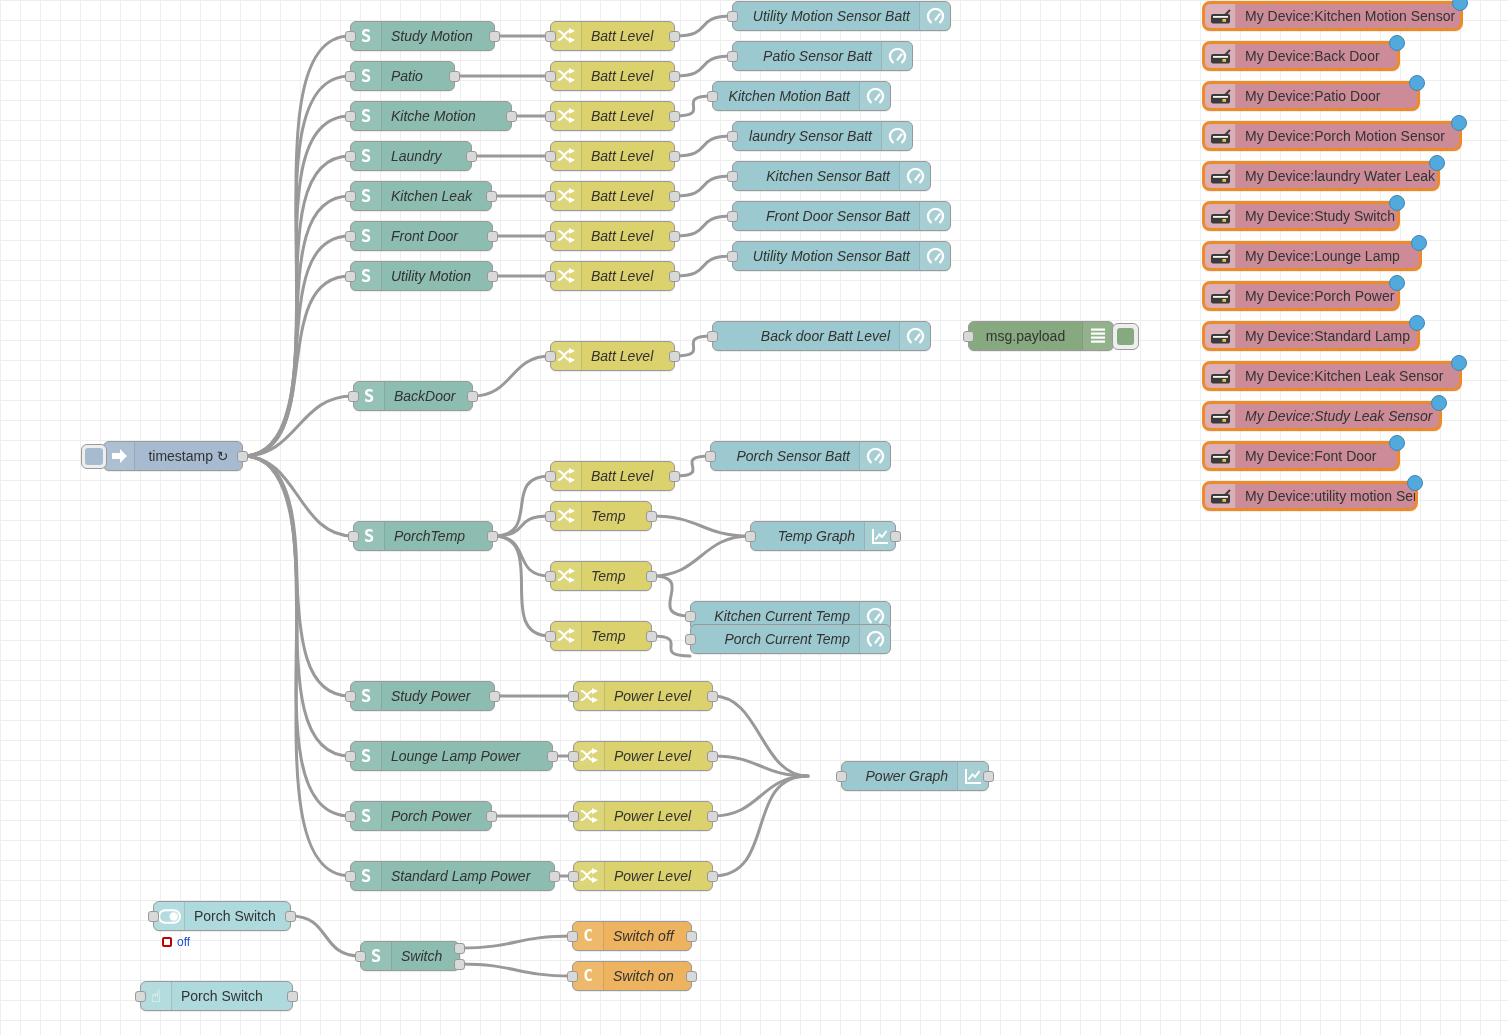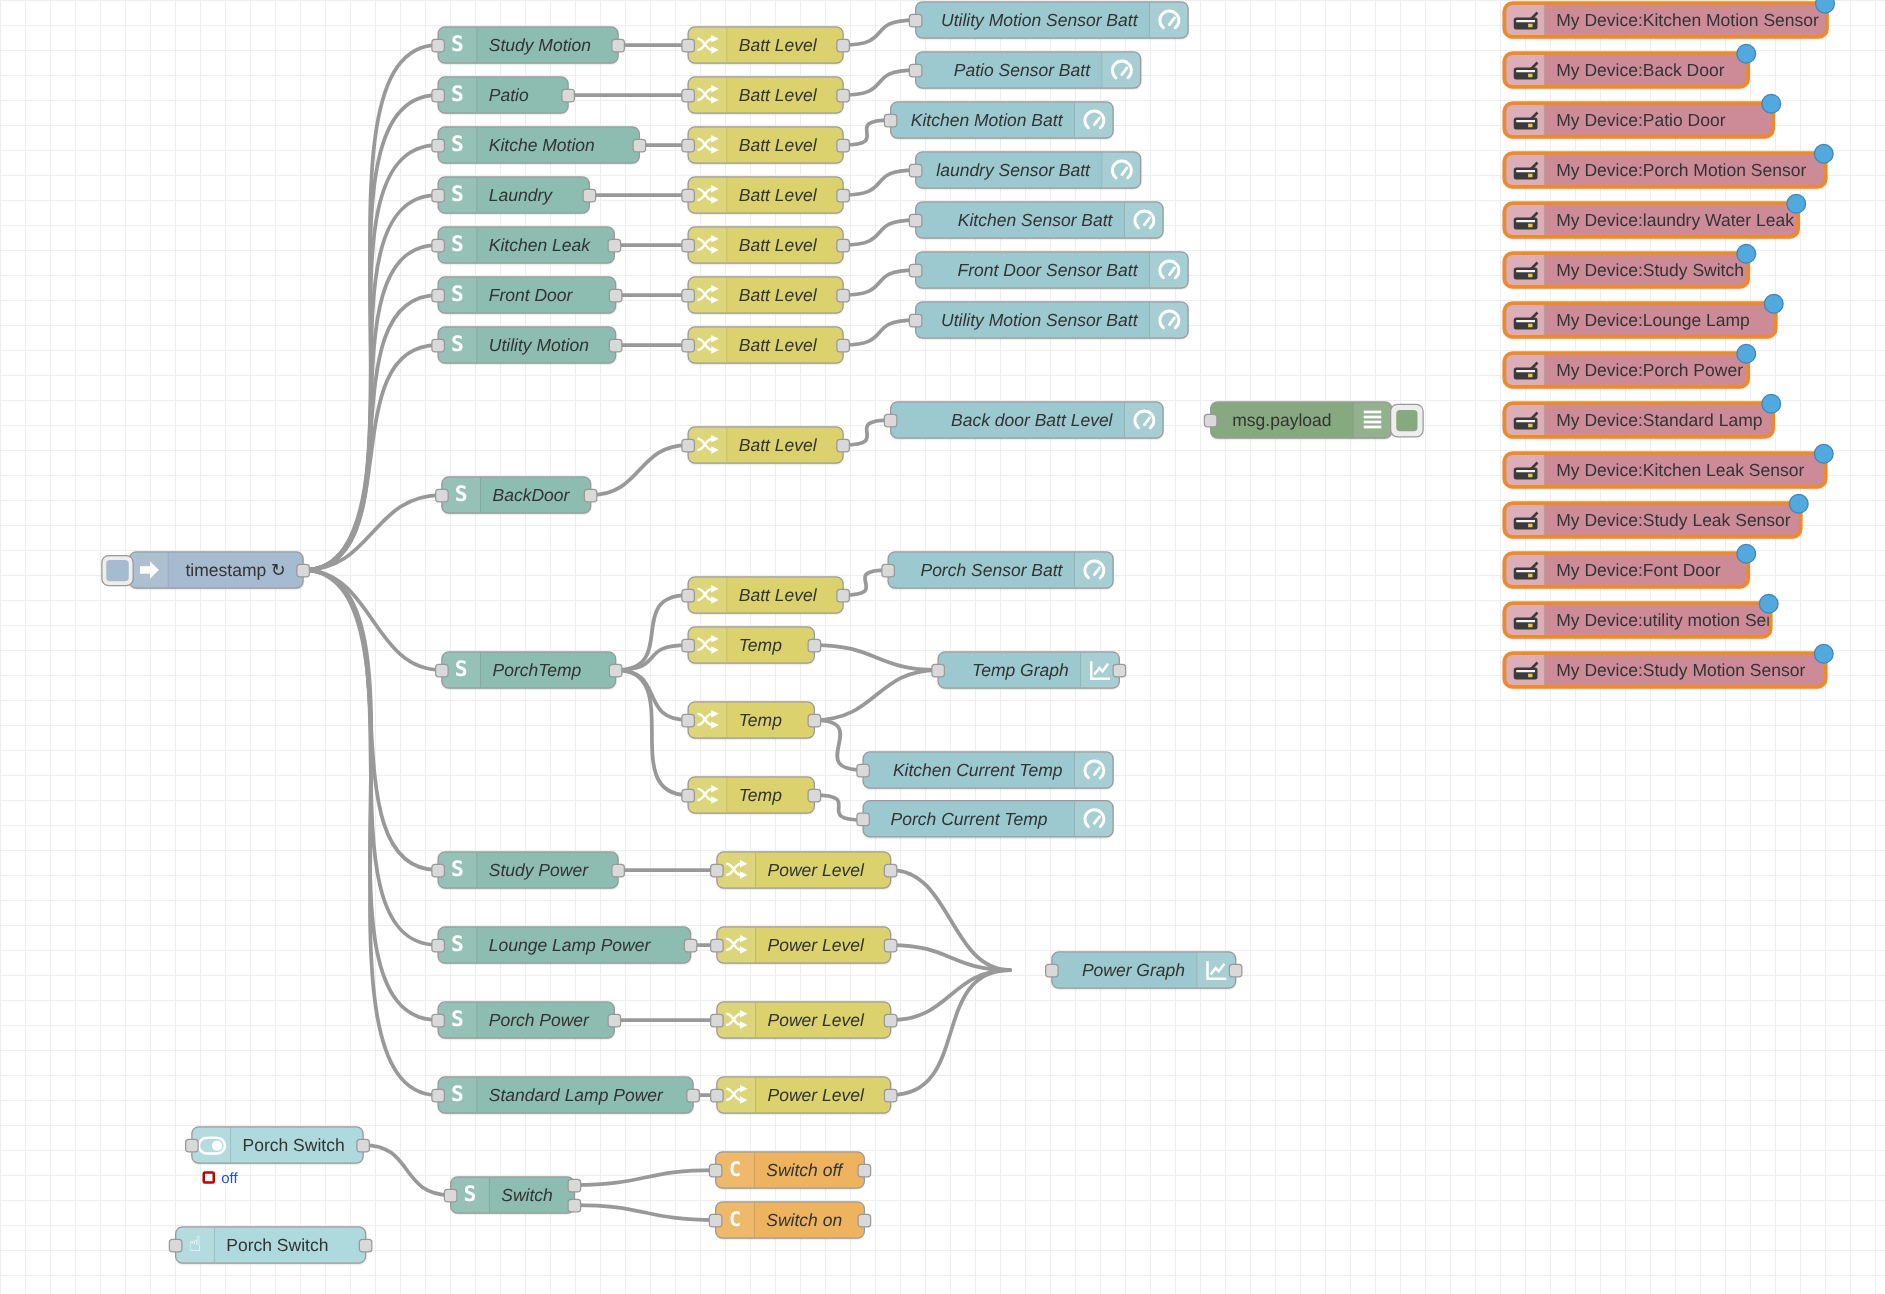--- a/index.html
+++ b/index.html
@@ -553,21 +553,21 @@
     <div class="node it right" style="left: 690px; top: 601px; width: 201px; background: rgb(156, 201, 207);">
       <div class="lbl">Kitchen Current Temp</div>
       <div class="iconbox right">
         <svg width="21" height="21" viewBox="0 0 20 20">
           <path d="M5.5 15.5 A7.2 7.2 0 1 1 14.5 15.5" fill="none" stroke="#fff" stroke-width="2.2" stroke-linecap="round"></path>
           <path d="M10 13 L13.8 8" stroke="#fff" stroke-width="2.2" stroke-linecap="round"></path>
         </svg>
       </div>
       <span class="port in"></span>
     </div>
-    <div class="node it right" style="left: 690px; top: 640px; width: 201px; background: rgb(156, 201, 207); gap: 12px;">
+    <div class="node it right" style="left: 690px; top: 624px; width: 201px; background: rgb(156, 201, 207);">
       <div class="lbl">Porch Current Temp</div>
       <div class="iconbox right">
         <svg width="21" height="21" viewBox="0 0 20 20">
           <path d="M5.5 15.5 A7.2 7.2 0 1 1 14.5 15.5" fill="none" stroke="#fff" stroke-width="2.2" stroke-linecap="round"></path>
           <path d="M10 13 L13.8 8" stroke="#fff" stroke-width="2.2" stroke-linecap="round"></path>
         </svg>
       </div>
       <span class="port in"></span>
     </div>
     <div class="node it right" style="left: 750px; top: 521px; width: 146px; background: rgb(156, 201, 207);">
@@ -759,21 +759,21 @@
         <svg width="23" height="19" viewBox="0 0 23 19">
           <path d="M16 8 L21 3" stroke="#3b3b3b" stroke-width="2"></path>
           <rect x="2" y="7" width="19" height="9.5" rx="2" fill="#3b3b3b"></rect>
           <rect x="4" y="9" width="15" height="1.8" fill="#fff" opacity="0.95"></rect>
           <rect x="13.5" y="12" width="3.5" height="2.8" fill="#e8c84a"></rect>
         </svg>
       </div>
       <div class="lbl">My Device:Kitchen Leak Sensor</div>
       <span class="badge"></span>
     </div>
-    <div class="node sel" style="left: 1202px; top: 401px; width: 240px; background: rgb(205, 139, 152);">
+    <div class="node sel" style="left: 1202px; top: 401px; width: 240px; background: rgb(205, 139, 152); font-style: italic;">
       <div class="iconbox left">
         <svg width="23" height="19" viewBox="0 0 23 19">
           <path d="M16 8 L21 3" stroke="#3b3b3b" stroke-width="2"></path>
           <rect x="2" y="7" width="19" height="9.5" rx="2" fill="#3b3b3b"></rect>
           <rect x="4" y="9" width="15" height="1.8" fill="#fff" opacity="0.95"></rect>
           <rect x="13.5" y="12" width="3.5" height="2.8" fill="#e8c84a"></rect>
         </svg>
       </div>
       <div class="lbl">My Device:Study Leak Sensor</div>
       <span class="badge"></span>
@@ -793,27 +793,15 @@
     <div class="node sel" style="left: 1202px; top: 481px; width: 216px; background: rgb(205, 139, 152);">
       <div class="iconbox left">
         <svg width="23" height="19" viewBox="0 0 23 19">
           <path d="M16 8 L21 3" stroke="#3b3b3b" stroke-width="2"></path>
           <rect x="2" y="7" width="19" height="9.5" rx="2" fill="#3b3b3b"></rect>
           <rect x="4" y="9" width="15" height="1.8" fill="#fff" opacity="0.95"></rect>
           <rect x="13.5" y="12" width="3.5" height="2.8" fill="#e8c84a"></rect>
         </svg>
       </div>
       <div class="lbl">My Device:utility motion Sensor</div>
-      <span class="badge"></span>
-    </div>
-    <div class="node sel" style="left: 1202px; top: 521px; width: 260px; background: rgb(205, 139, 152);">
-      <div class="iconbox left">
-        <svg width="23" height="19" viewBox="0 0 23 19">
-          <path d="M16 8 L21 3" stroke="#3b3b3b" stroke-width="2"></path>
-          <rect x="2" y="7" width="19" height="9.5" rx="2" fill="#3b3b3b"></rect>
-          <rect x="4" y="9" width="15" height="1.8" fill="#fff" opacity="0.95"></rect>
-          <rect x="13.5" y="12" width="3.5" height="2.8" fill="#e8c84a"></rect>
-        </svg>
-      </div>
-      <div class="lbl">My Device:Study Motion Sensor</div>
       <span class="badge"></span>
     </div>
   </div>
 
 </body></html>

